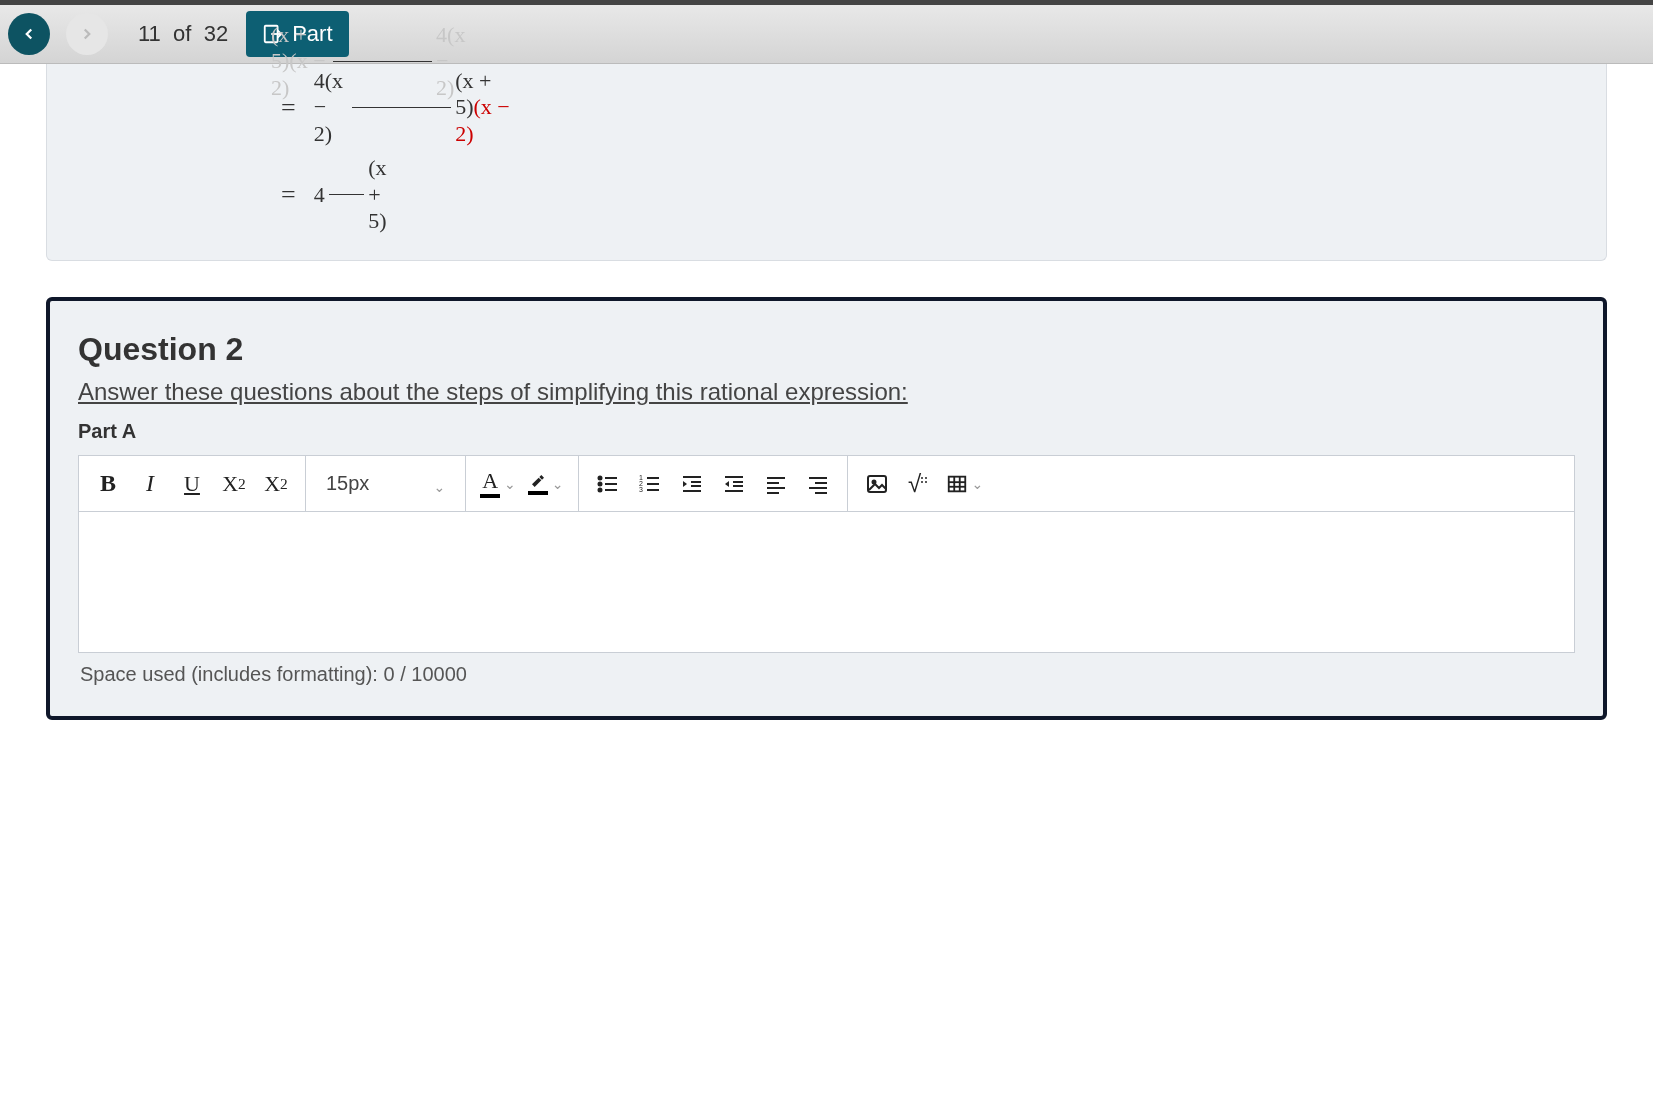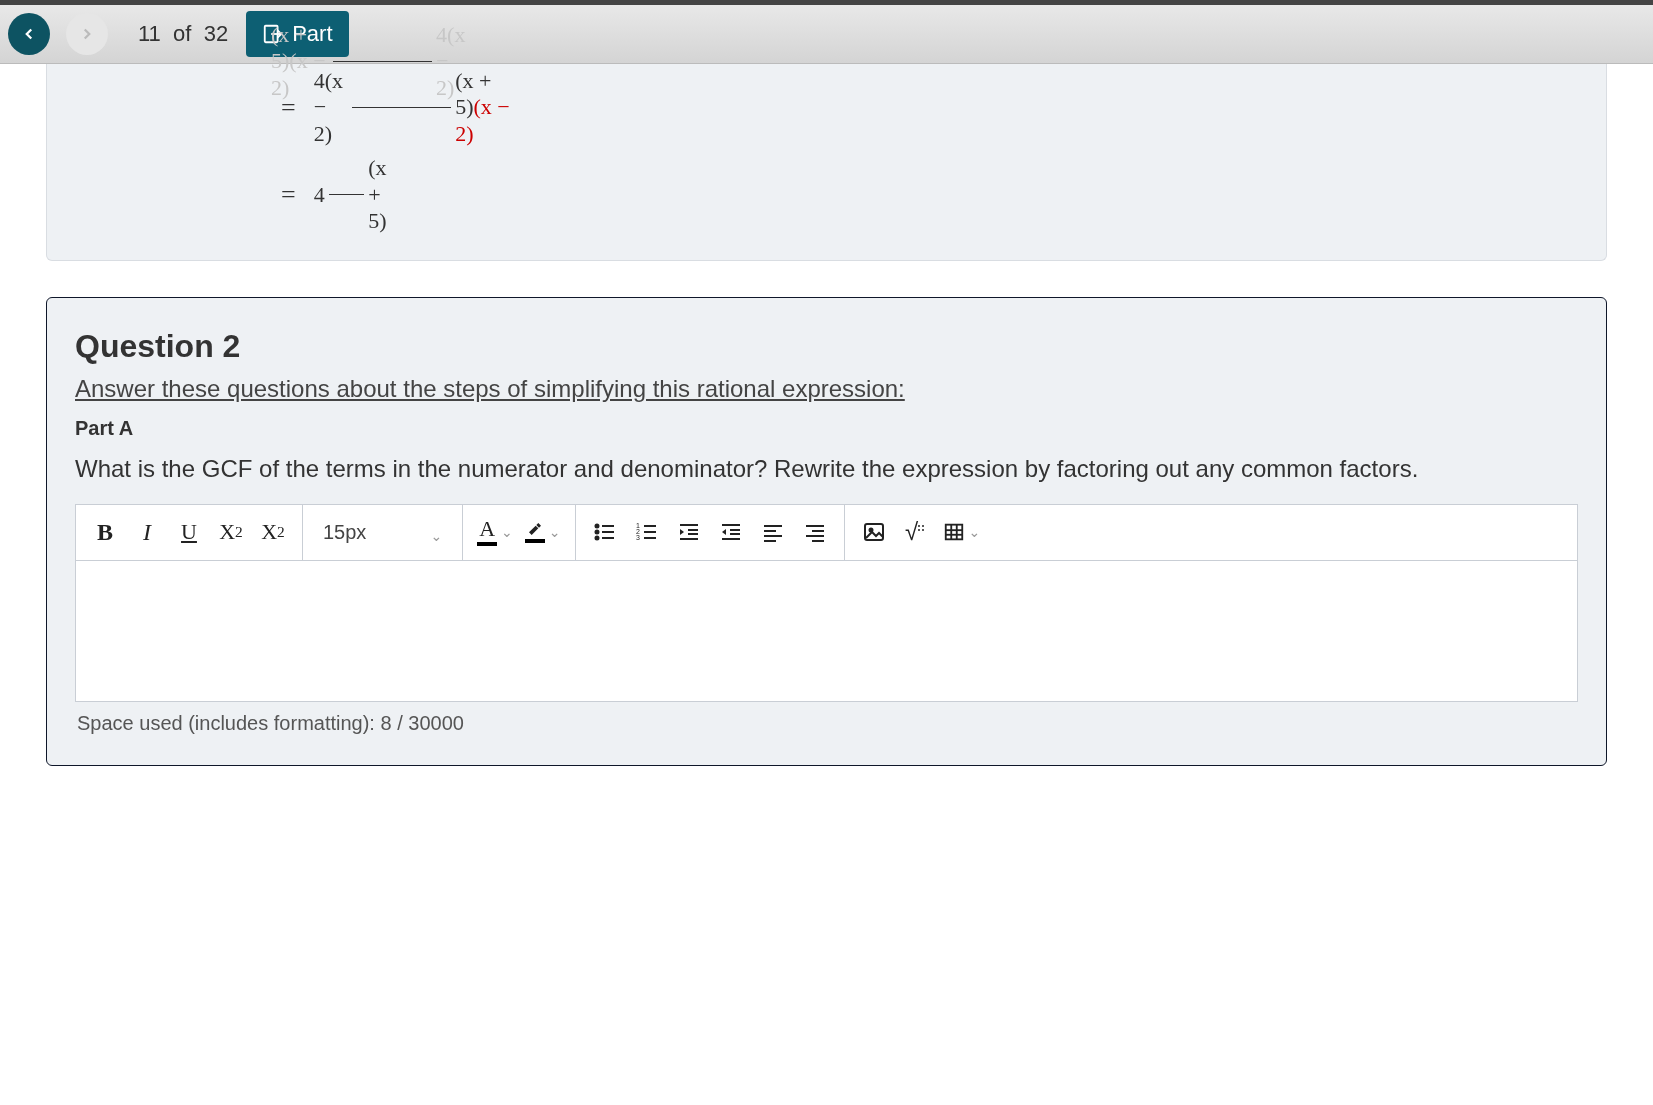--- a/index.html
+++ b/index.html
@@ -36,21 +36,21 @@
 .frac .num, .frac .den { padding: 0 4px; font-style: normal;}
 .frac .line { width: 100%; border-top: 1.5px solid #333; margin: 2px 0; }
 .var { font-style: italic; }
 .red { color: #c00; }
 .ghost { color: #c7c7c7; }
 .math-stack { padding-left: 200px; padding-top: 4px;}
 .math-row1 { margin-bottom: 8px; position: relative; }
 .math-row0 { position: absolute; top: -46px; }
 
 .question-panel {
-  background: #eef1f4; border: 1px solid #0f172a; border-radius: 6px;
+  background: #eef1f4; border: 4px solid #0f172a; border-radius: 6px;
   padding: 30px 28px 30px 28px;
 }
 .q-title { font-size: 32px; font-weight: 700; color: #333; margin-bottom: 10px; }
 .q-sub { font-size: 24px; color: #444; margin-bottom: 14px; text-decoration: underline; }
 .q-frac { font-family: "Times New Roman", serif; font-size: 22px; margin-bottom: 26px; display:inline-block;}
 .q-frac .num, .q-frac .den { white-space: nowrap; font-style: normal;}
 .sup { font-size: 0.7em; vertical-align: super; }
 .sub-l { font-size: 0.7em; vertical-align: sub; }
 .part-title { font-size: 20px; font-weight: 700; margin-bottom: 12px; }
 .part-text { font-size: 24px; color: #333; line-height: 1.4; margin-bottom: 18px; }
@@ -144,21 +144,20 @@
           <span class="den">(x + 5)</span>
         </span>
       </div>
     </div>
   </div>
 
   <div class="question-panel">
     <div class="q-title">Question 2</div>
     <div class="q-sub">Answer these questions about the steps of simplifying this rational expression:</div>
     <div class="part-title">Part A</div>
-    <div class="part-text">What is the GCF of the terms in the numerator and denominator? Rewrite the expression by factoring out any common factors.</div>
 
     <div class="editor">
       <div class="toolbar">
         <div class="tb-group">
           <div class="tb-btn bold">B</div>
           <div class="tb-btn italic">I</div>
           <div class="tb-btn under">U</div>
           <div class="tb-btn supbtn">
               <span>X</span>
               <span class="sup">2</span>
@@ -276,17 +275,17 @@
                 <line x1="3" y1="15" x2="21" y2="15"></line>
                 <line x1="9" y1="4" x2="9" y2="20"></line>
                 <line x1="15" y1="4" x2="15" y2="20"></line>
               </svg>
             <span class="chev">⌄</span>
           </div>
         </div>
       </div>
       <div class="editor-body" contenteditable="true" style=""></div>
     </div>
-    <div class="space-used">Space used (includes formatting): 8 / 30000</div>
+    <div class="space-used">Space used (includes formatting): 0 / 10000</div>
 
   </div>
 
 </div>
 
 </body></html>

